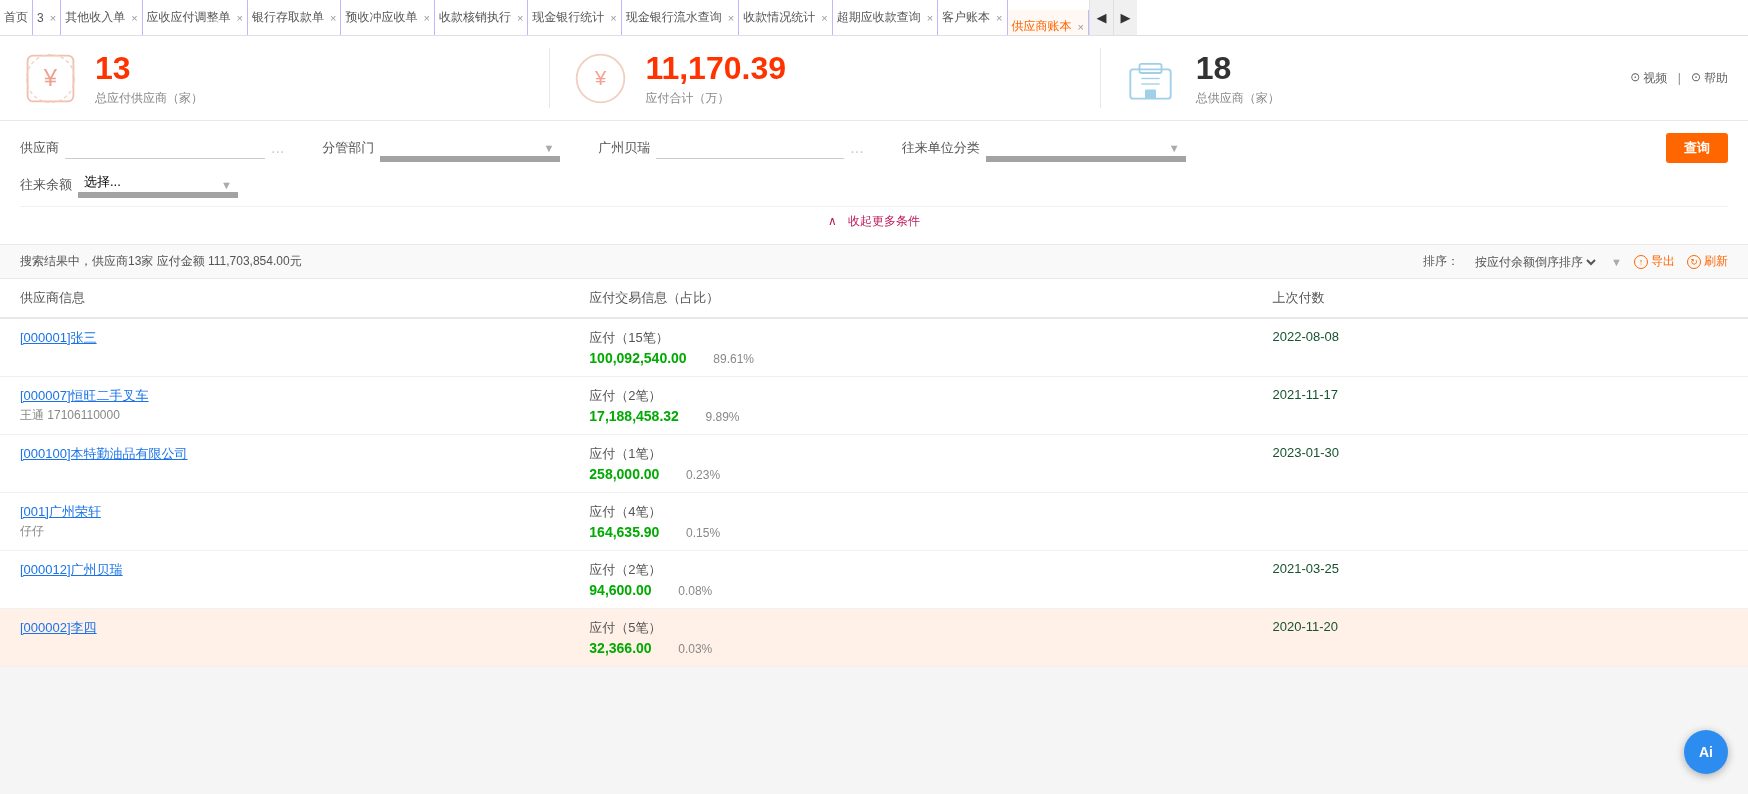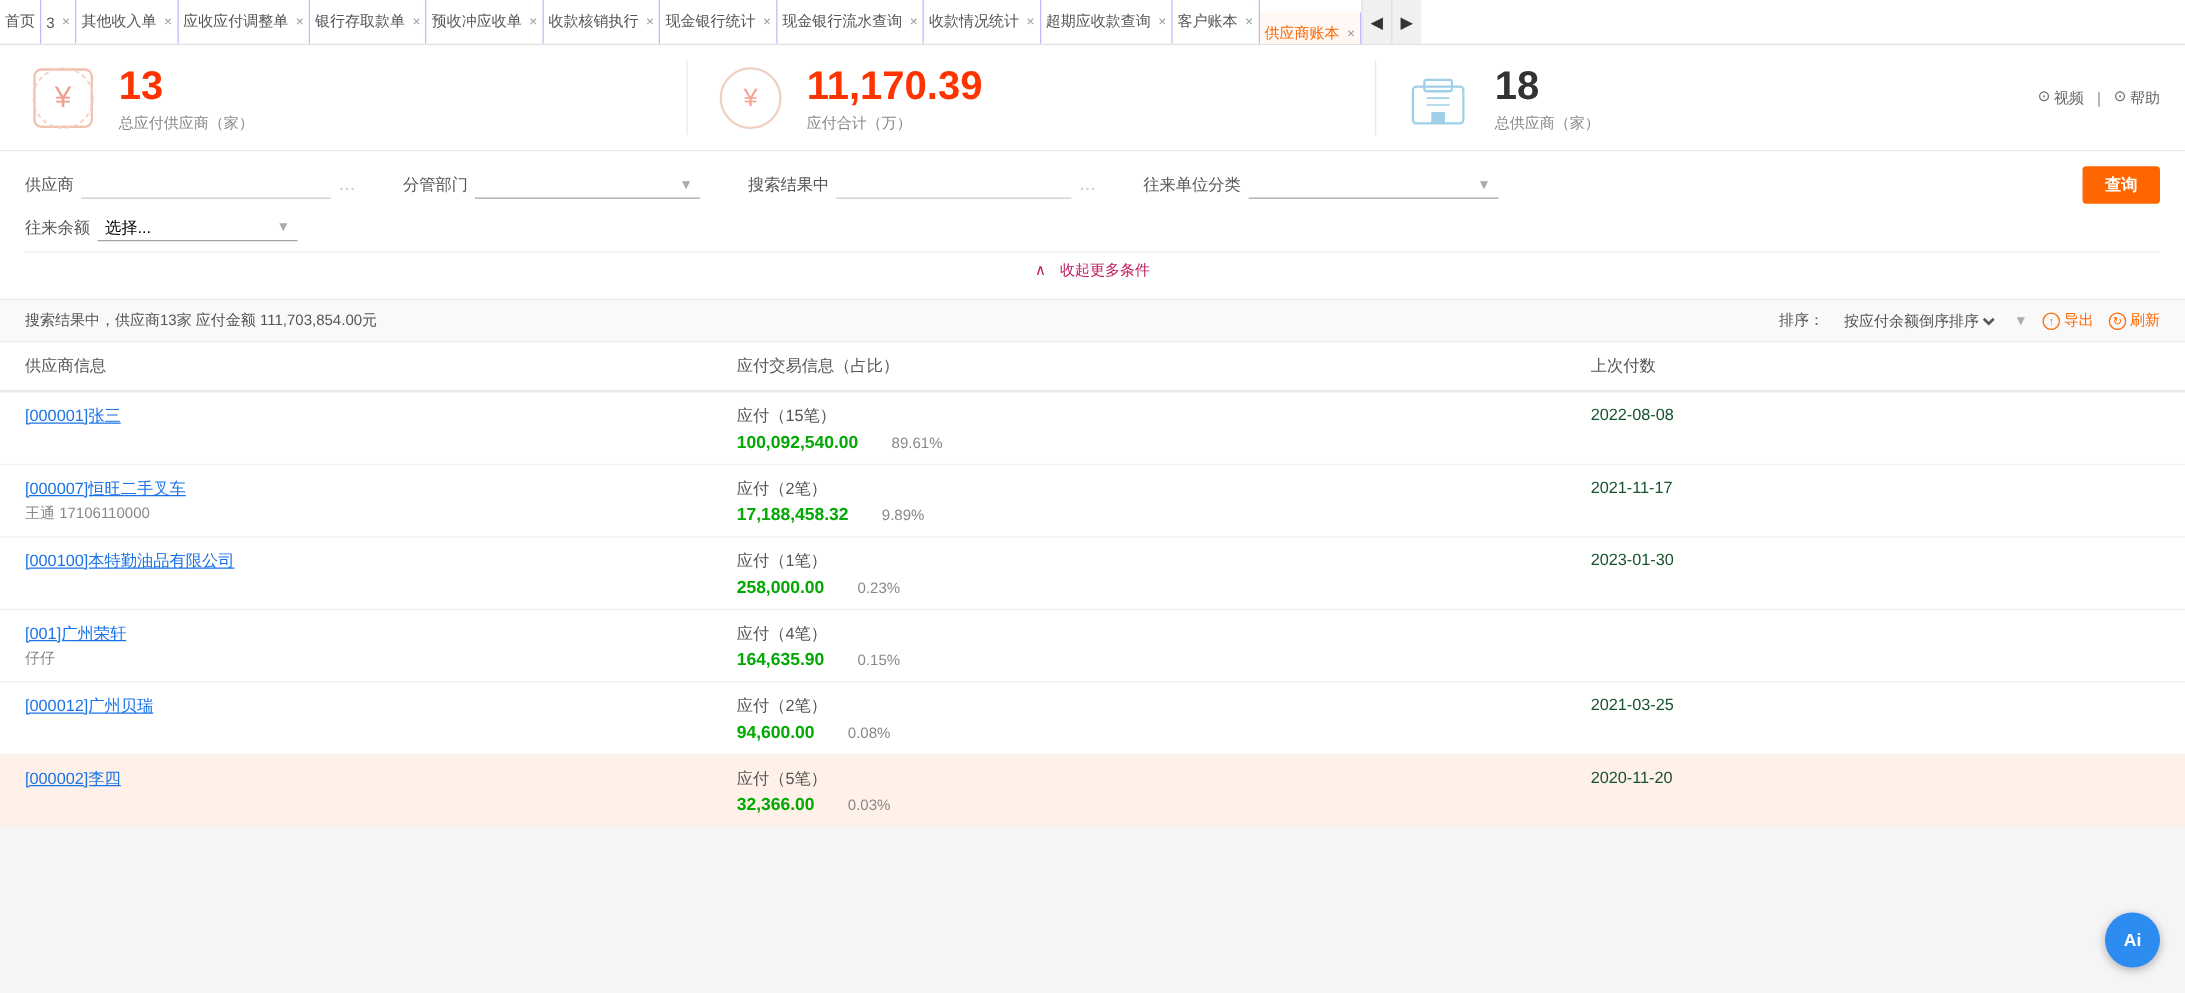--- a/index.html
+++ b/index.html
@@ -39,21 +39,21 @@
     }
     .filter-row { display: flex; align-items: center; margin-bottom: 8px; flex-wrap: wrap; gap: 8px; }
     .filter-item { display: flex; align-items: center; gap: 6px; }
     .filter-label { font-size: 13px; color: #555; white-space: nowrap; }
     .filter-input {
       border: none; border-bottom: 1px solid #ccc; padding: 3px 6px; font-size: 13px; color: #333;
       outline: none; min-width: 160px; background: transparent;
     }
     .filter-input-dots { color: #ccc; font-size: 16px; }
     .filter-select {
-      border: none; border-bottom: 1px solid #a3a3a3; padding: 3px 24px 3px 6px; font-size: 13px;
+      border: none; border-bottom: 6px solid #a3a3a3; padding: 3px 24px 3px 6px; font-size: 13px;
       background: transparent; outline: none; appearance: none; cursor: pointer; min-width: 160px;
     }
     .select-wrapper { position: relative; display: inline-block; }
     .select-wrapper .chevron { position: absolute; right: 6px; top: 50%; transform: translateY(-50%); color: #aaa; font-size: 11px; pointer-events: none; }
     .btn-query {
       background: #ff6600; color: #fff; border: none; padding: 6px 18px; border-radius: 3px;
       cursor: pointer; font-size: 13px; font-weight: bold; margin-left: auto;
     }
     .collapse-bar {
       text-align: center; padding: 6px 0; border-top: 1px solid #f0f0f0; color: #be185d; font-size: 12px; cursor: pointer;
@@ -227,21 +227,21 @@
       <span class="filter-label">分管部门</span>
       <div class="select-wrapper">
         <select class="filter-select" style="min-width:180px;">
           <option></option>
         </select>
         <span class="chevron">▼</span>
       </div>
     </div>
 
     <div class="filter-item" style="margin-left:30px;">
-      <span class="filter-label">搜索结果中</span>
+      <span class="filter-label">广州贝瑞</span>
       <input class="filter-input" type="text" style="min-width: 180px;">
       <span class="filter-input-dots">...</span>
     </div>
 
     <div class="filter-item" style="margin-left:30px;">
       <span class="filter-label">往来单位分类</span>
       <div class="select-wrapper">
         <select class="filter-select" style="min-width:200px;">
           <option></option>
         </select>

